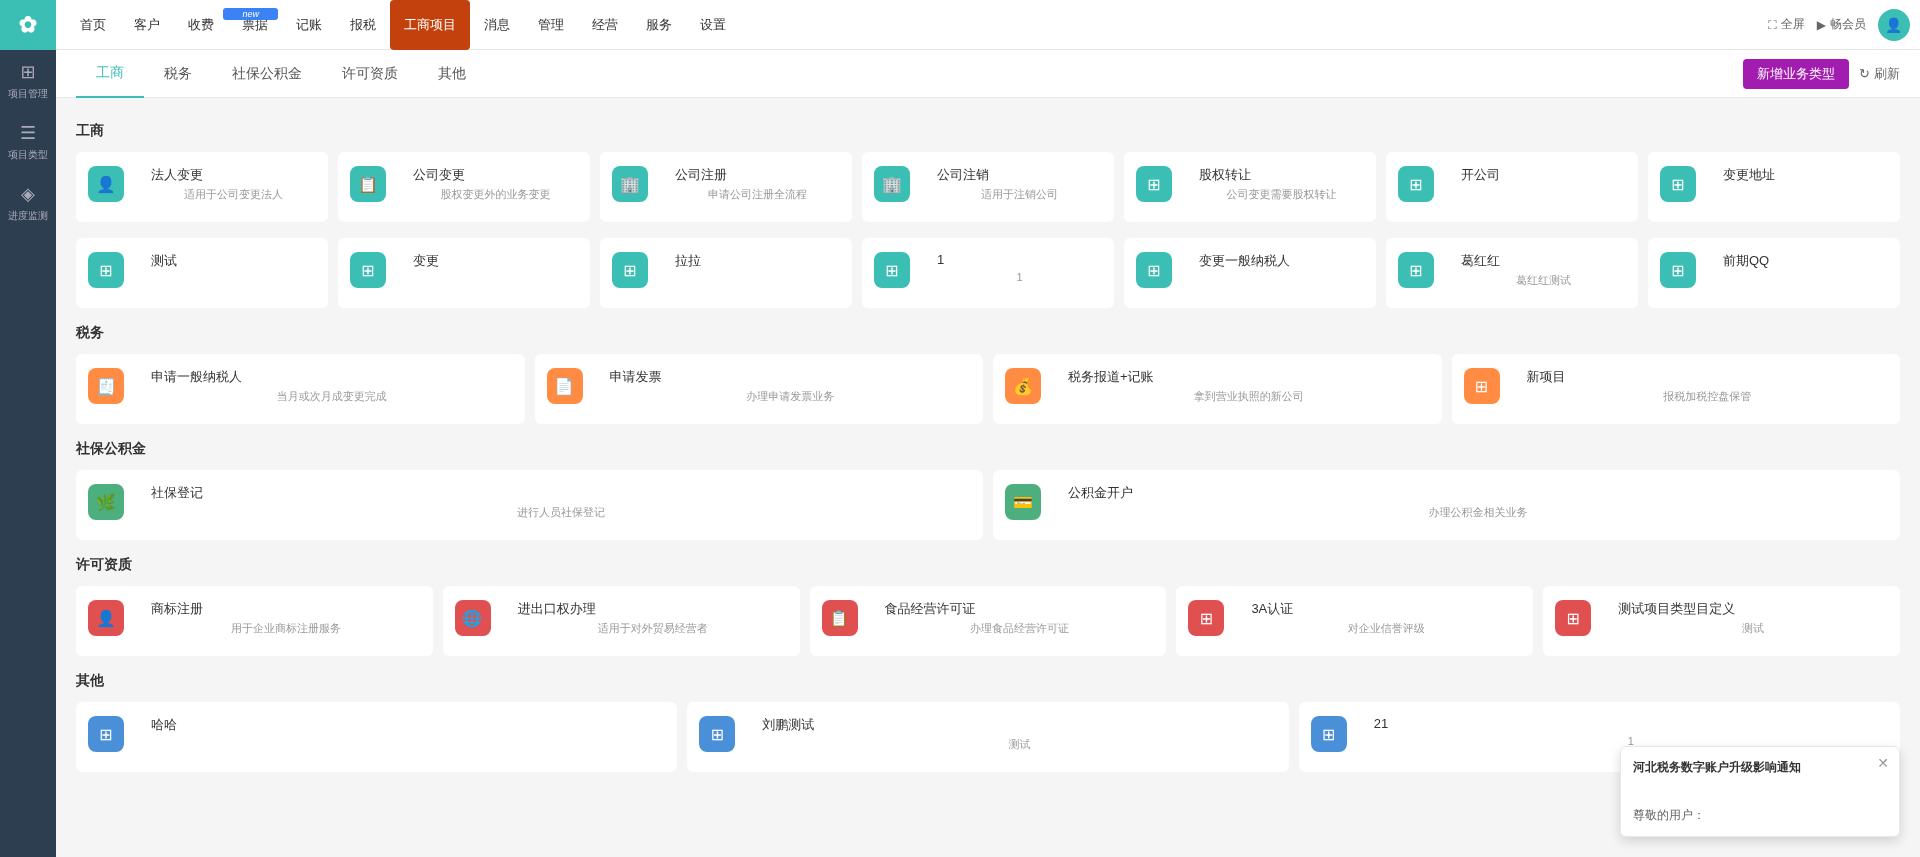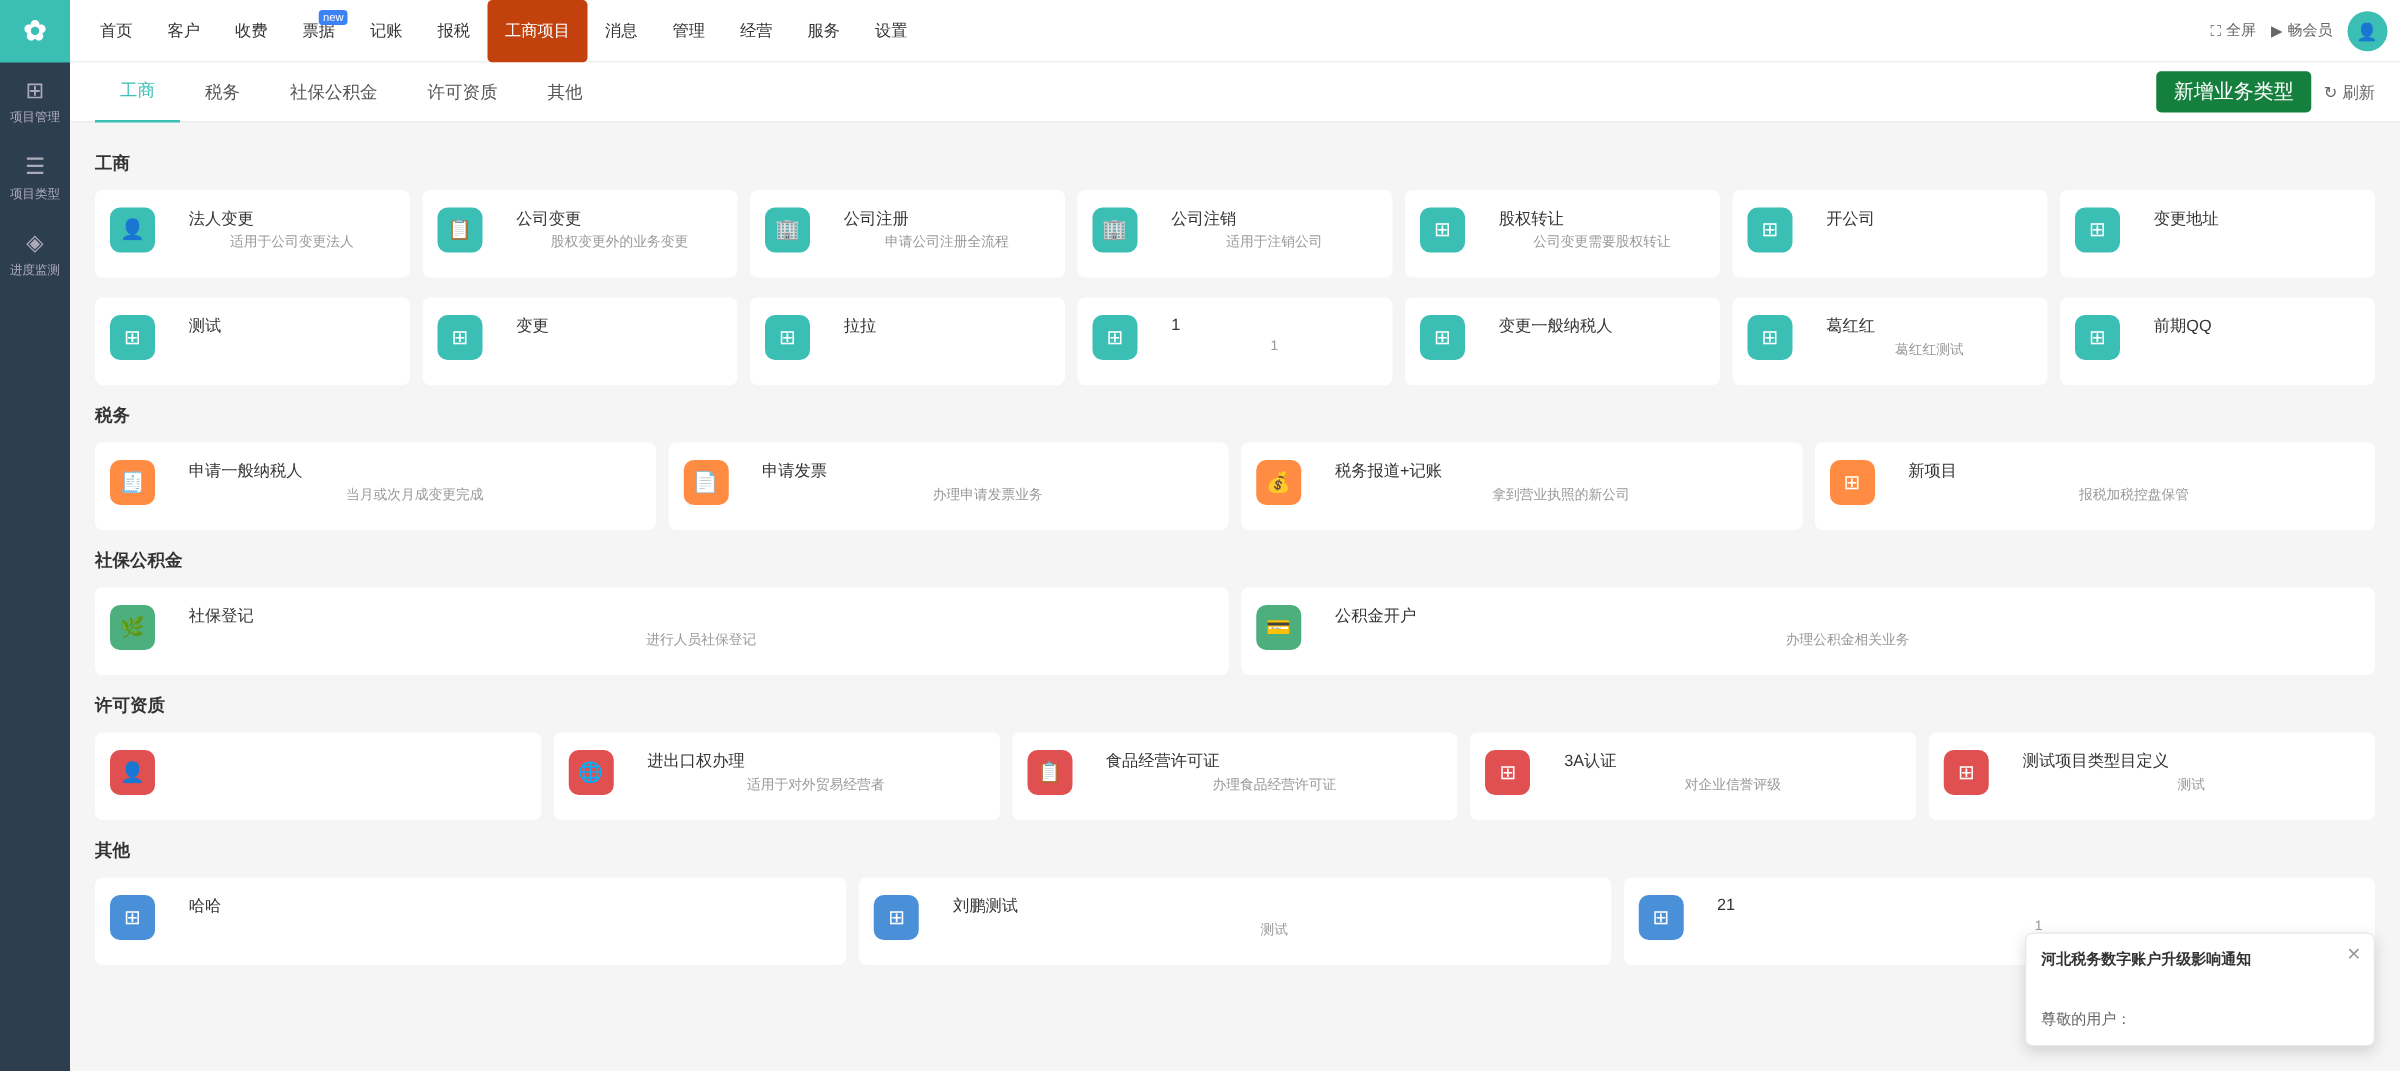--- a/index.html
+++ b/index.html
@@ -82,21 +82,22 @@
       border-radius: 4px;
     }
     .nav-badge {
       position: absolute;
       top: 8px;
       right: 4px;
       background: #3b82f6;
       color: white;
       font-size: 9px;
       border-radius: 3px;
-      padding: 1px 3px;
+      padding: 1px 19px;
+      font-style: italic;
     }
     .topnav-right {
       margin-left: auto;
       display: flex;
       align-items: center;
       gap: 12px;
     }
     .topnav-btn {
       display: flex;
       align-items: center;
@@ -143,26 +144,26 @@
       color: #3bbfb5;
       border-bottom: 2px solid #3bbfb5;
     }
     .subnav-right {
       margin-left: auto;
       display: flex;
       align-items: center;
       gap: 10px;
     }
     .btn-add-type {
-      background: #15803d;
+      background: #a21caf;
       color: white;
       border: none;
       border-radius: 4px;
       padding: 6px 14px;
-      font-size: 16px;
+      font-size: 13px;
       cursor: pointer;
     }
     .btn-refresh {
       display: flex;
       align-items: center;
       gap: 4px;
       color: #666;
       cursor: pointer;
       font-size: 13px;
     }
@@ -505,20 +506,24 @@
           <div class="service-name">公积金开户</div>
           <div class="service-desc">办理公积金相关业务</div>
         </div>
       </div>
     </div>
 
     <div class="section-title">许可资质</div>
     <div class="card-grid-5">
       <div class="service-card">
         <div class="service-icon icon-red">👤</div>
+        <div class="service-info">
+          <div class="service-name">商标注册</div>
+          <div class="service-desc">用于企业商标注册服务</div>
+        </div>
       </div>
       <div class="service-card">
         <div class="service-icon icon-red">🌐</div>
         <div class="service-info">
           <div class="service-name">进出口权办理</div>
           <div class="service-desc">适用于对外贸易经营者</div>
         </div>
       </div>
       <div class="service-card">
         <div class="service-icon icon-red">📋</div>

